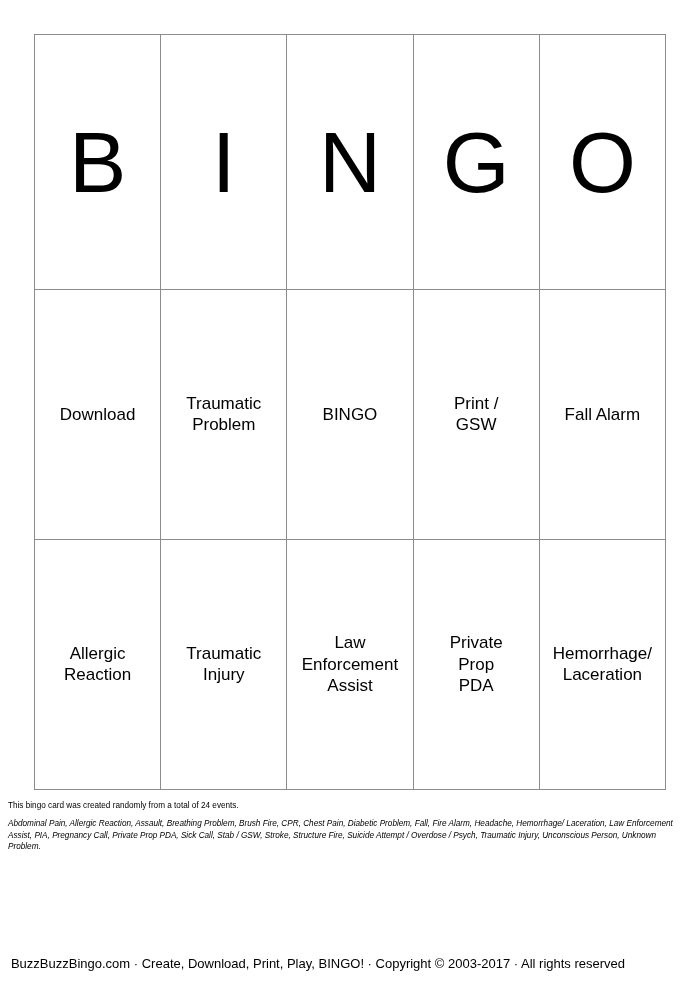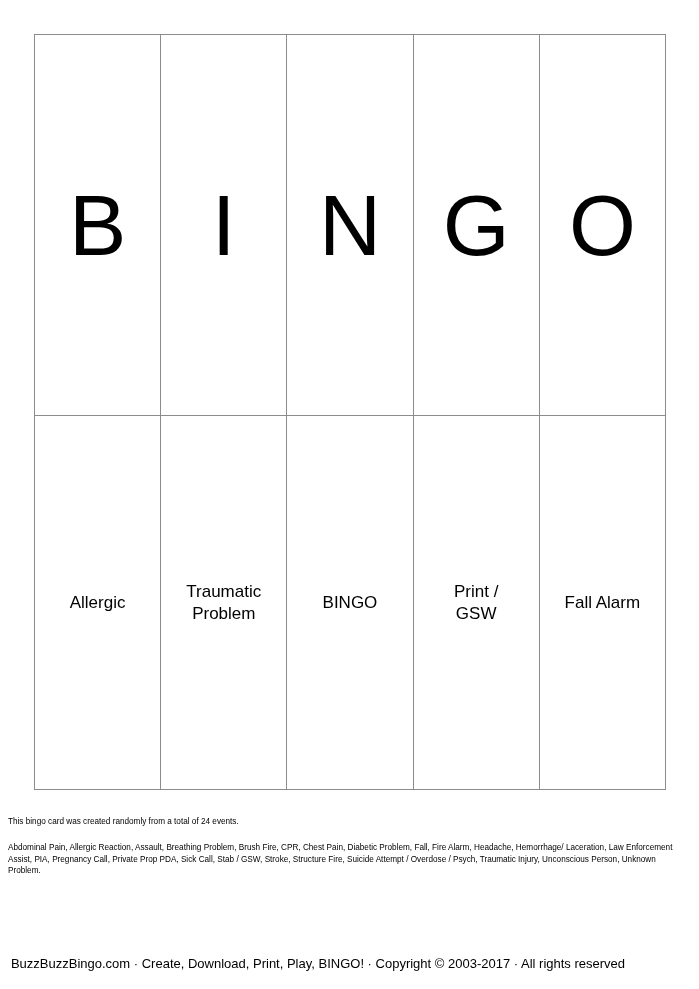--- a/index.html
+++ b/index.html
@@ -71,25 +71,25 @@
     position: absolute;
     left: 8px;
     top: 800px;
     width: 672px;
     font-size: 8.2px;
     line-height: 1.38;
     color: #000000;
   }
   .footnote-line {
     display: block;
-    margin-top: 16px;
   }
   .footnote-events {
     display: block;
-    margin-top: 15px;
+    margin-top: 7px;
+    font-style: italic;
   }
 
   
   .site-footer {
     position: absolute;
     left: 0;
     top: 955px;
     width: 636px;
     text-align: center;
     font-size: 13px;
@@ -118,39 +118,63 @@
           </td>
         <td>
             <span class="header-letter">O</span>
           </td>
       </tr>
 
 
 
       <tr class="body-row">
         <td>
-            <span class="cell-text">Allergic</span>
+            <span class="cell-text">Download</span>
           </td>
         <td>
             <span class="cell-text">Traumatic
 Problem</span>
           </td>
         <td>
             <span class="cell-text">BINGO</span>
           </td>
         <td>
             <span class="cell-text">Print /
 GSW</span>
           </td>
         <td>
             <span class="cell-text">Fall Alarm</span>
           </td>
       </tr>
 
 
+      <tr class="body-row">
+        <td>
+            <span class="cell-text">Allergic
+Reaction</span>
+          </td>
+        <td>
+            <span class="cell-text">Traumatic
+Injury</span>
+          </td>
+        <td>
+            <span class="cell-text">Law
+Enforcement
+Assist</span>
+          </td>
+        <td>
+            <span class="cell-text">Private
+Prop
+PDA</span>
+          </td>
+        <td>
+            <span class="cell-text">Hemorrhage/
+Laceration</span>
+          </td>
+      </tr>
     </tbody>
   </table>
 </div>
 
 <div class="footnote">
   <span class="footnote-line">This bingo card was created randomly from a total of 24 events.</span>
   <span class="footnote-events">Abdominal Pain, Allergic Reaction, Assault, Breathing Problem, Brush Fire, CPR, Chest Pain, Diabetic Problem, Fall, Fire Alarm, Headache, Hemorrhage/ Laceration, Law Enforcement Assist, PIA, Pregnancy Call, Private Prop PDA, Sick Call, Stab / GSW, Stroke, Structure Fire, Suicide Attempt / Overdose / Psych, Traumatic Injury, Unconscious Person, Unknown Problem.</span>
 </div>
 
 <div class="site-footer">

